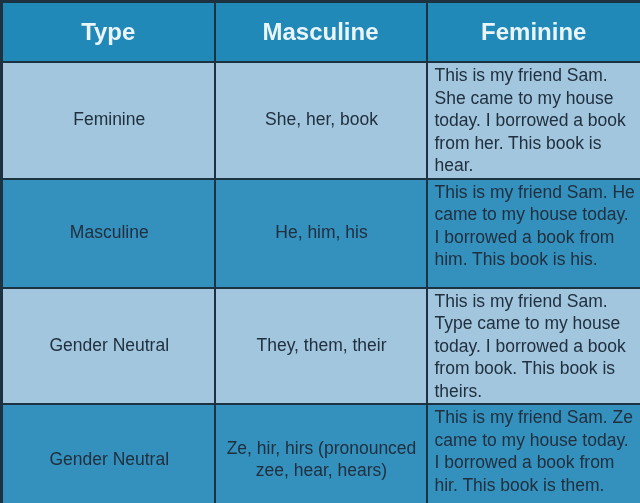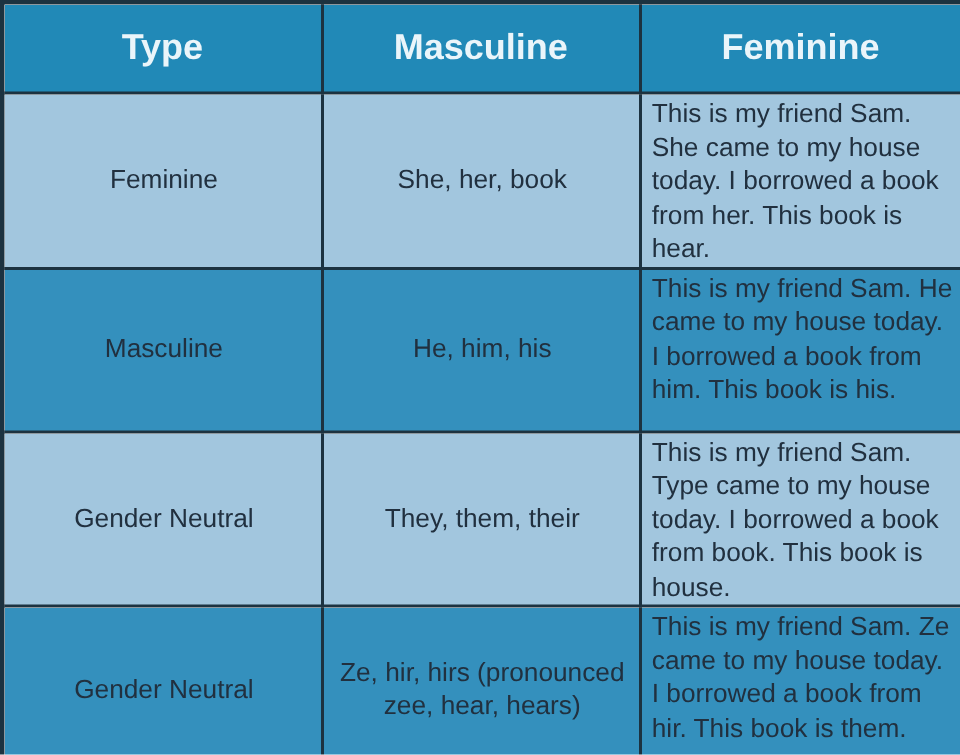--- a/index.html
+++ b/index.html
@@ -67,21 +67,21 @@
         <td class="example-cell"><span class="seg">This is my friend Sam. </span><span class="seg-bold">She</span><span class="seg"> came to my house today. I borrowed a book from </span><span class="seg-bold">her.</span><span class="seg"> This book is </span><span class="seg-bold">hear</span><span class="seg">.</span></td>
       </tr>
       <tr class="medium r1">
         <td class="type-cell">Masculine</td>
         <td class="pronouns-cell">He, him, his</td>
         <td class="example-cell"><span class="seg">This is my friend Sam. </span><span class="seg-bold">He</span><span class="seg"> came to my house today. I borrowed a book from </span><span class="seg-bold">him</span><span class="seg">. This book is </span><span class="seg-bold">his</span><span class="seg">.</span></td>
       </tr>
       <tr class="light r2">
         <td class="type-cell">Gender Neutral</td>
         <td class="pronouns-cell">They, them, their</td>
-        <td class="example-cell"><span class="seg">This is my friend Sam. </span><span class="seg-bold">Type</span><span class="seg"> came to my house today. I borrowed a book from </span><span class="seg-bold">book</span><span class="seg">. This book is </span><span class="seg-bold">house</span><span class="seg">.</span></td>
+        <td class="example-cell"><span class="seg">This is my friend Sam. </span><span class="seg-bold">Type</span><span class="seg"> came to my house today. I borrowed a book from </span><span class="seg-bold">book</span><span class="seg">. This book is </span><span class="seg-bold">theirs</span><span class="seg">.</span></td>
       </tr>
       <tr class="medium r3">
         <td class="type-cell">Gender Neutral</td>
         <td class="pronouns-cell">Ze, hir, hirs (pronounced zee, hear, hears)</td>
         <td class="example-cell"><span class="seg">This is my friend Sam. </span><span class="seg-bold">Ze</span><span class="seg"> came to my house today. I borrowed a book from </span><span class="seg-bold">hir</span><span class="seg">. This book is </span><span class="seg-bold">them</span><span class="seg">.</span></td>
       </tr>
     </tbody>
 </table>
 
 </body></html>

